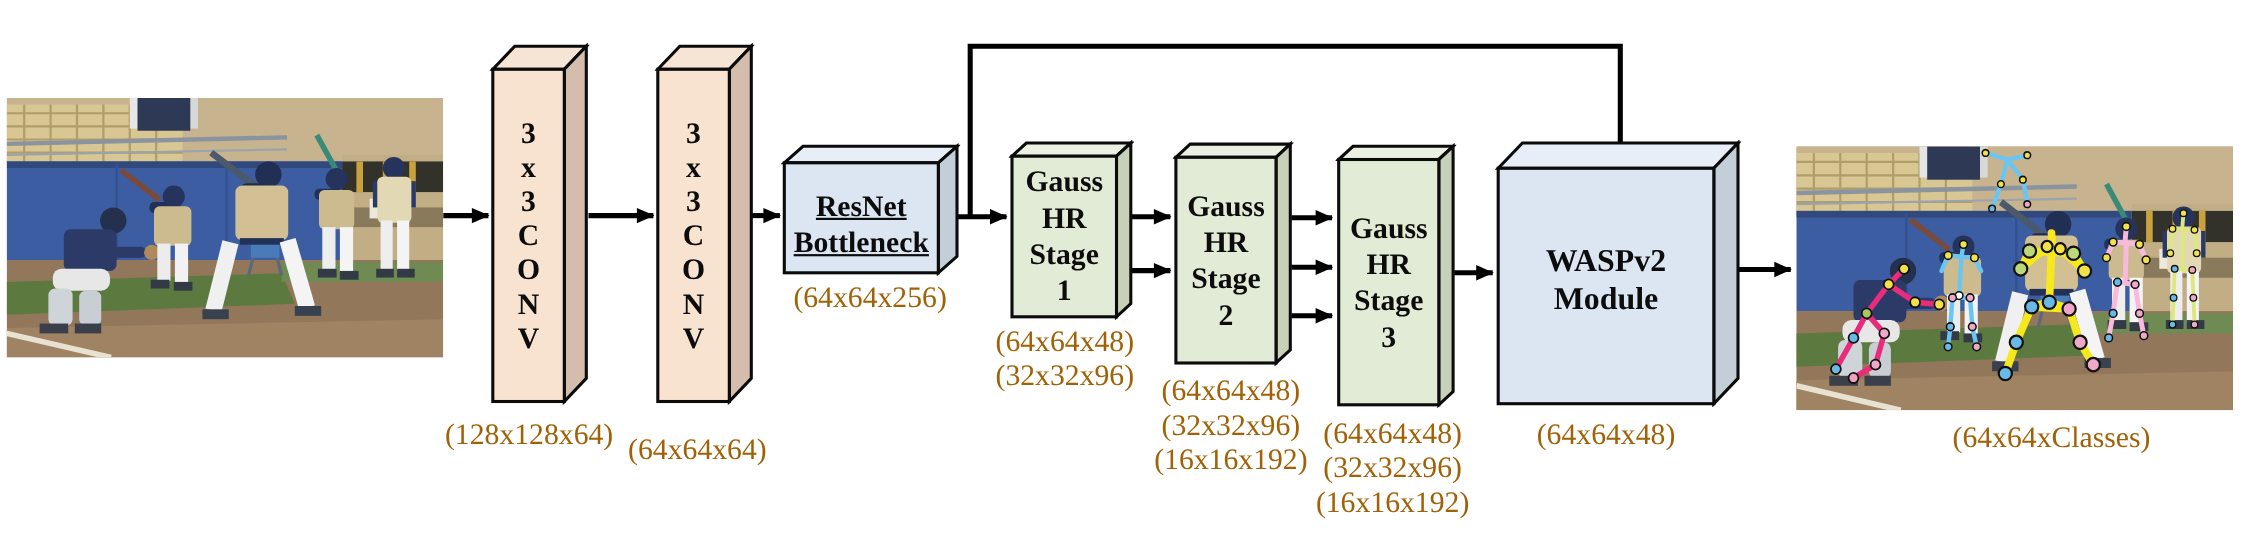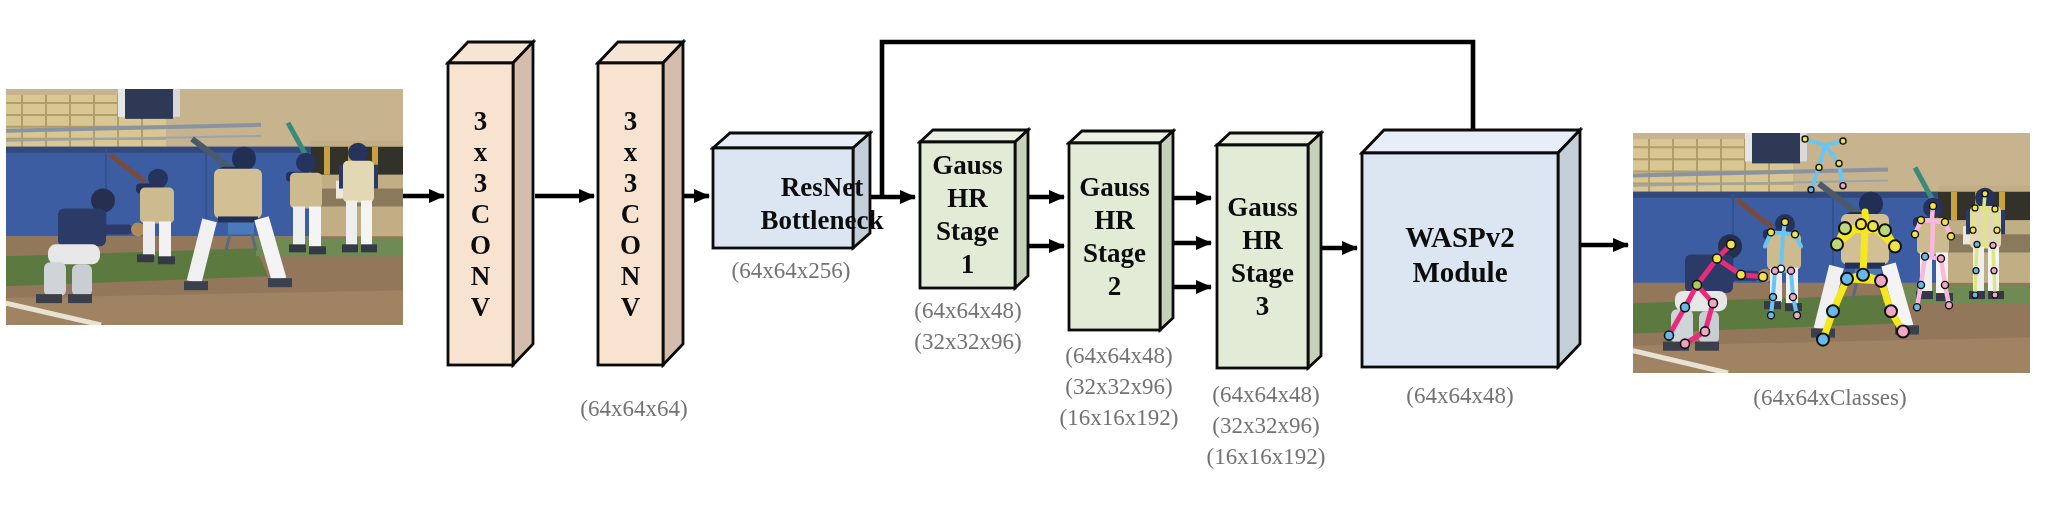--- a/index.html
+++ b/index.html
@@ -11,21 +11,21 @@
   .blk-shape{stroke:#0b0b0b;stroke-width:2.8;stroke-linejoin:miter;}
   .blabel{
     position:absolute;display:flex;align-items:center;justify-content:center;
     text-align:center;font-weight:bold;white-space:pre-line;
     font-size:27px;line-height:33px;color:#0c0c0c;
   }
   .blabel.conv{line-height:31px;}
   .blabel.wasp{font-size:29px;line-height:35px;padding-bottom:10px;box-sizing:border-box;}
   .cap{
     position:absolute;width:220px;text-align:center;
-    font-size:23px;line-height:31px;font-weight:normal;color:#737373;
+    font-size:27px;line-height:31px;font-weight:normal;color:#a16207;
   }
   .photo{position:absolute;overflow:hidden;}
   .photo svg{position:absolute;left:0;top:0;}
   .wire{stroke:#000;stroke-width:4.6;fill:none;}
 </style>
 </head>
 <body>
 
 <div id="canvas">
 
@@ -98,37 +98,40 @@
 O
 N
 V</div>
   <div class="blabel conv" style="left:598px;top:63px;width:65px;height:302px;">3
 x
 3
 C
 O
 N
 V</div>
-  <div class="blabel" style="left:752px;top:148px;width:140px;height:112px;">ResNet
+  <div class="blabel" style="left:713px;top:148px;width:140px;height:112px;text-decoration:underline;">ResNet
 Bottleneck</div>
   <div class="blabel" style="left:920px;top:142px;width:95px;height:146px;">Gauss
 HR
 Stage
 1</div>
   <div class="blabel" style="left:1069px;top:143px;width:91px;height:187px;">Gauss
 HR
 Stage
 2</div>
   <div class="blabel" style="left:1217px;top:145px;width:91px;height:223px;">Gauss
 HR
 Stage
 3</div>
   <div class="blabel wasp" style="left:1362px;top:153px;width:196px;height:214px;">WASPv2
 Module</div>
 
+  <div class="cap" style="left:371px;top:380px;">
+    <div>(128x128x64)</div>
+  </div>
   <div class="cap" style="left:524px;top:393px;">
     <div>(64x64x64)</div>
   </div>
   <div class="cap" style="left:681px;top:255px;">
     <div>(64x64x256)</div>
   </div>
   <div class="cap" style="left:858px;top:295px;">
     <div>(64x64x48)</div>
     <div>(32x32x96)</div>
   </div>
@@ -138,21 +141,21 @@
     <div>(16x16x192)</div>
   </div>
   <div class="cap" style="left:1156px;top:379px;">
     <div>(64x64x48)</div>
     <div>(32x32x96)</div>
     <div>(16x16x192)</div>
   </div>
   <div class="cap" style="left:1350px;top:380px;">
     <div>(64x64x48)</div>
   </div>
-  <div class="cap" style="left:1705px;top:382px;width:250px;">
+  <div class="cap" style="left:1705px;top:382px;width:250px;text-align:right;">
     <div>(64x64xClasses)</div>
   </div>
 
   <div class="photo" style="left:6px;top:89px;width:397px;height:236px;">
     <svg width="397" height="236" viewBox="0 0 397 237" preserveAspectRatio="none">
       <rect x="0" y="0" width="397" height="237" fill="#a9906c"></rect>
       <rect x="0" y="0" width="397" height="62" fill="#c7b38d"></rect>
       <rect x="0" y="6" width="160" height="54" fill="#d8c693"></rect>
       <path d="M0,14 H160 M0,26 H160 M0,38 H160 M0,50 H160 M16,6 V60 M40,6 V60 M64,6 V60 M88,6 V60 M112,6 V60 M136,6 V60" stroke="#a08c58" stroke-width="2" opacity="0.7"></path>
       <rect x="112" y="0" width="8" height="28" fill="#e6e6e6"></rect>

